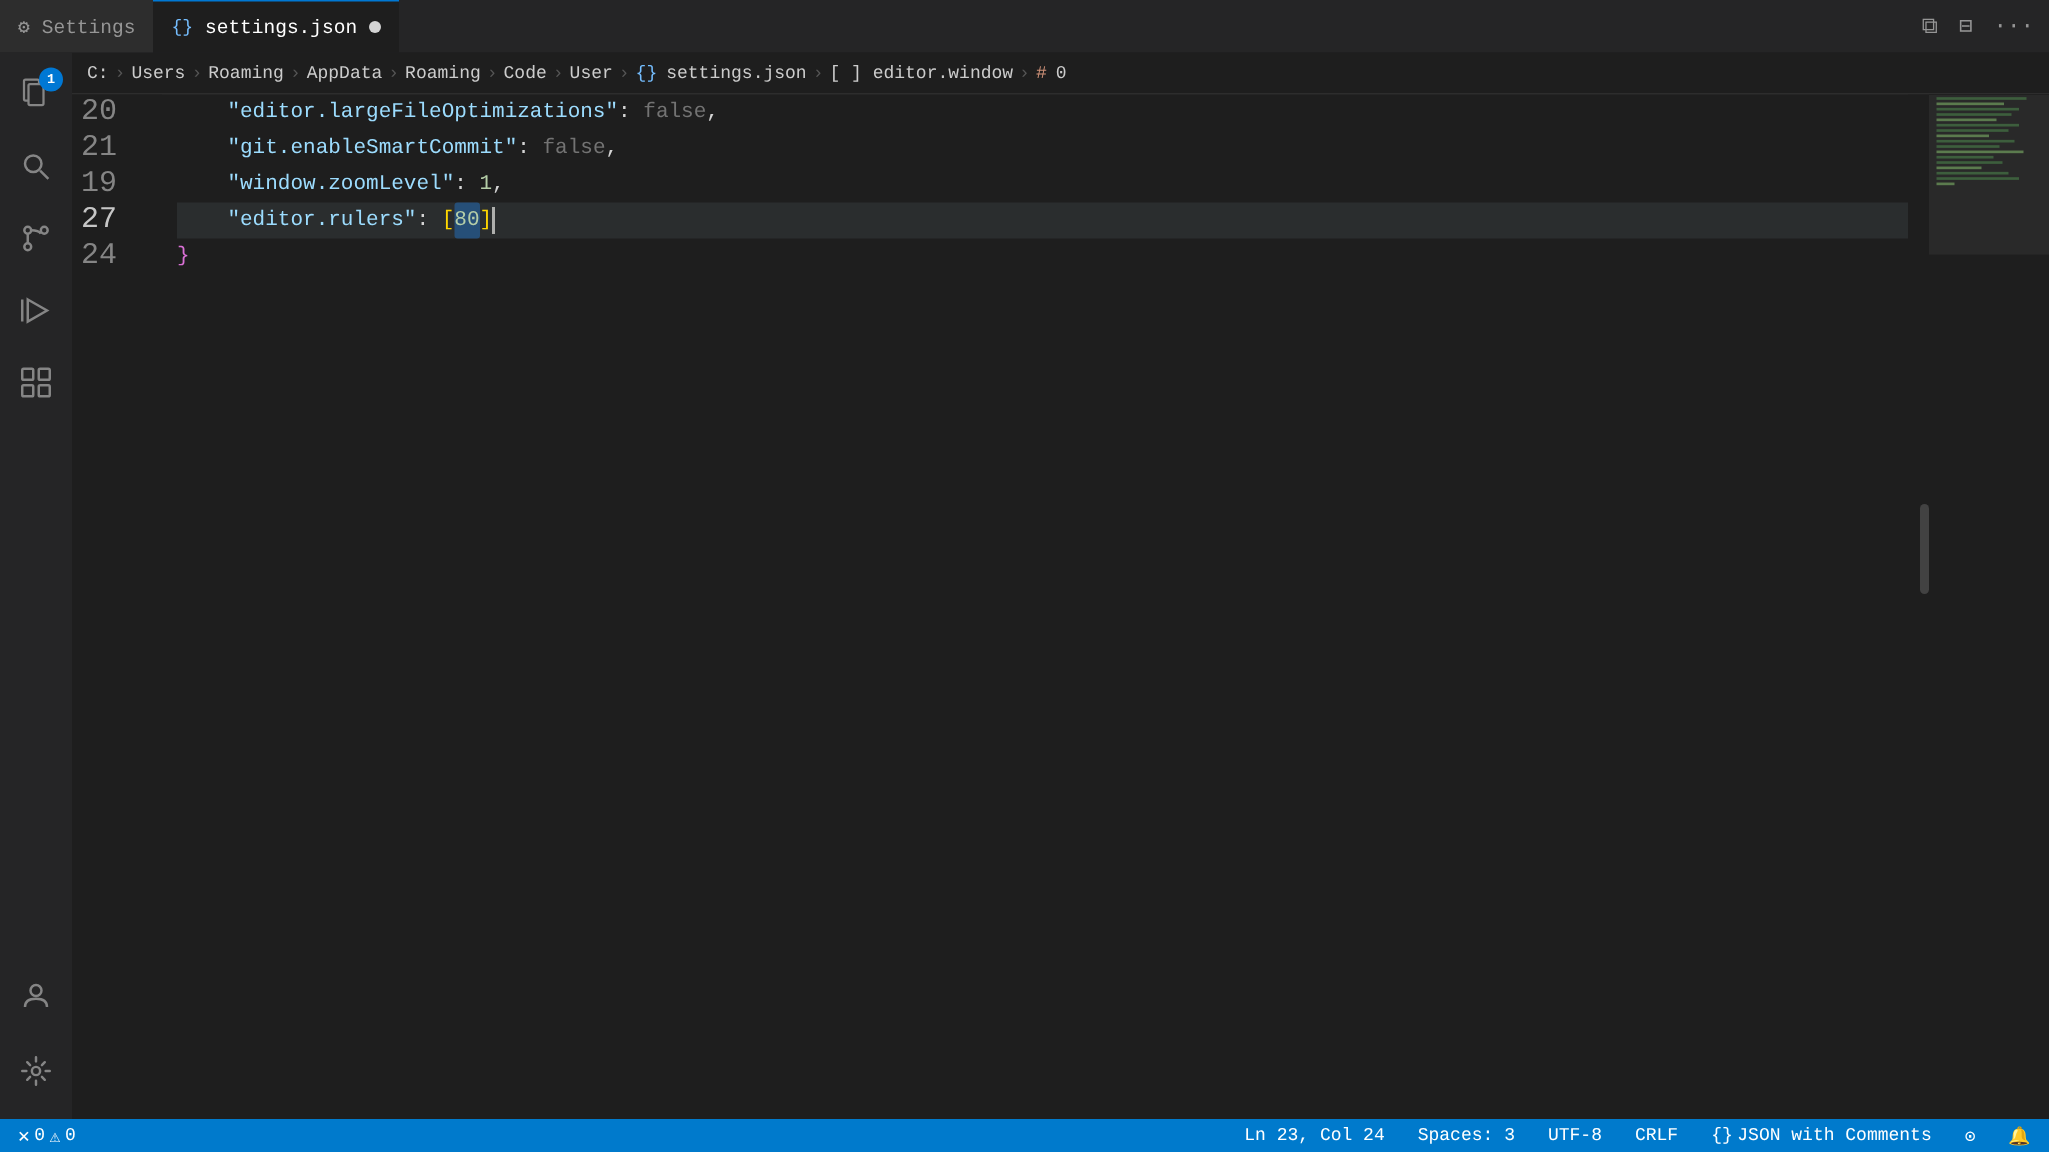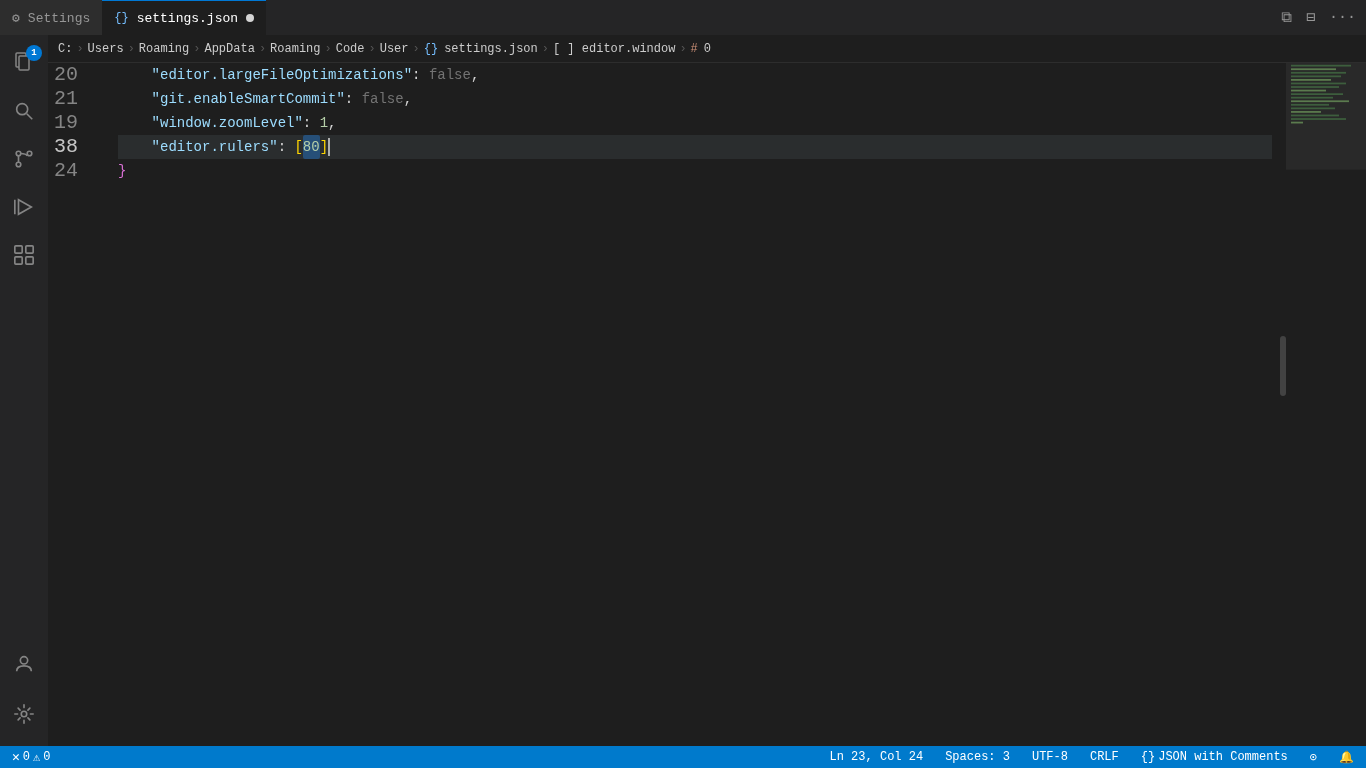--- a/index.html
+++ b/index.html
@@ -387,21 +387,21 @@
       <span class="breadcrumb-icon" style="color:#ce9178;">#</span>
       <span class="breadcrumb-item">0</span>
     </div>
 
     <div class="editor-content">
 
       <div class="line-numbers">
         <div class="line-num">20</div>
         <div class="line-num">21</div>
         <div class="line-num">19</div>
-        <div class="line-num" style="color:#c6c6c6;">38</div>
+        <div class="line-num" style="color:#c6c6c6;">27</div>
         <div class="line-num">24</div>
       </div>
 
       <div class="code-area">
 
         <div class="code-line">
           <span class="s-gray">    </span><span class="s-key">"editor.largeFileOptimizations"</span><span class="s-colon">: </span><span class="s-bool">false</span><span class="s-punct">,</span>
         </div>
 
         <div class="code-line">

